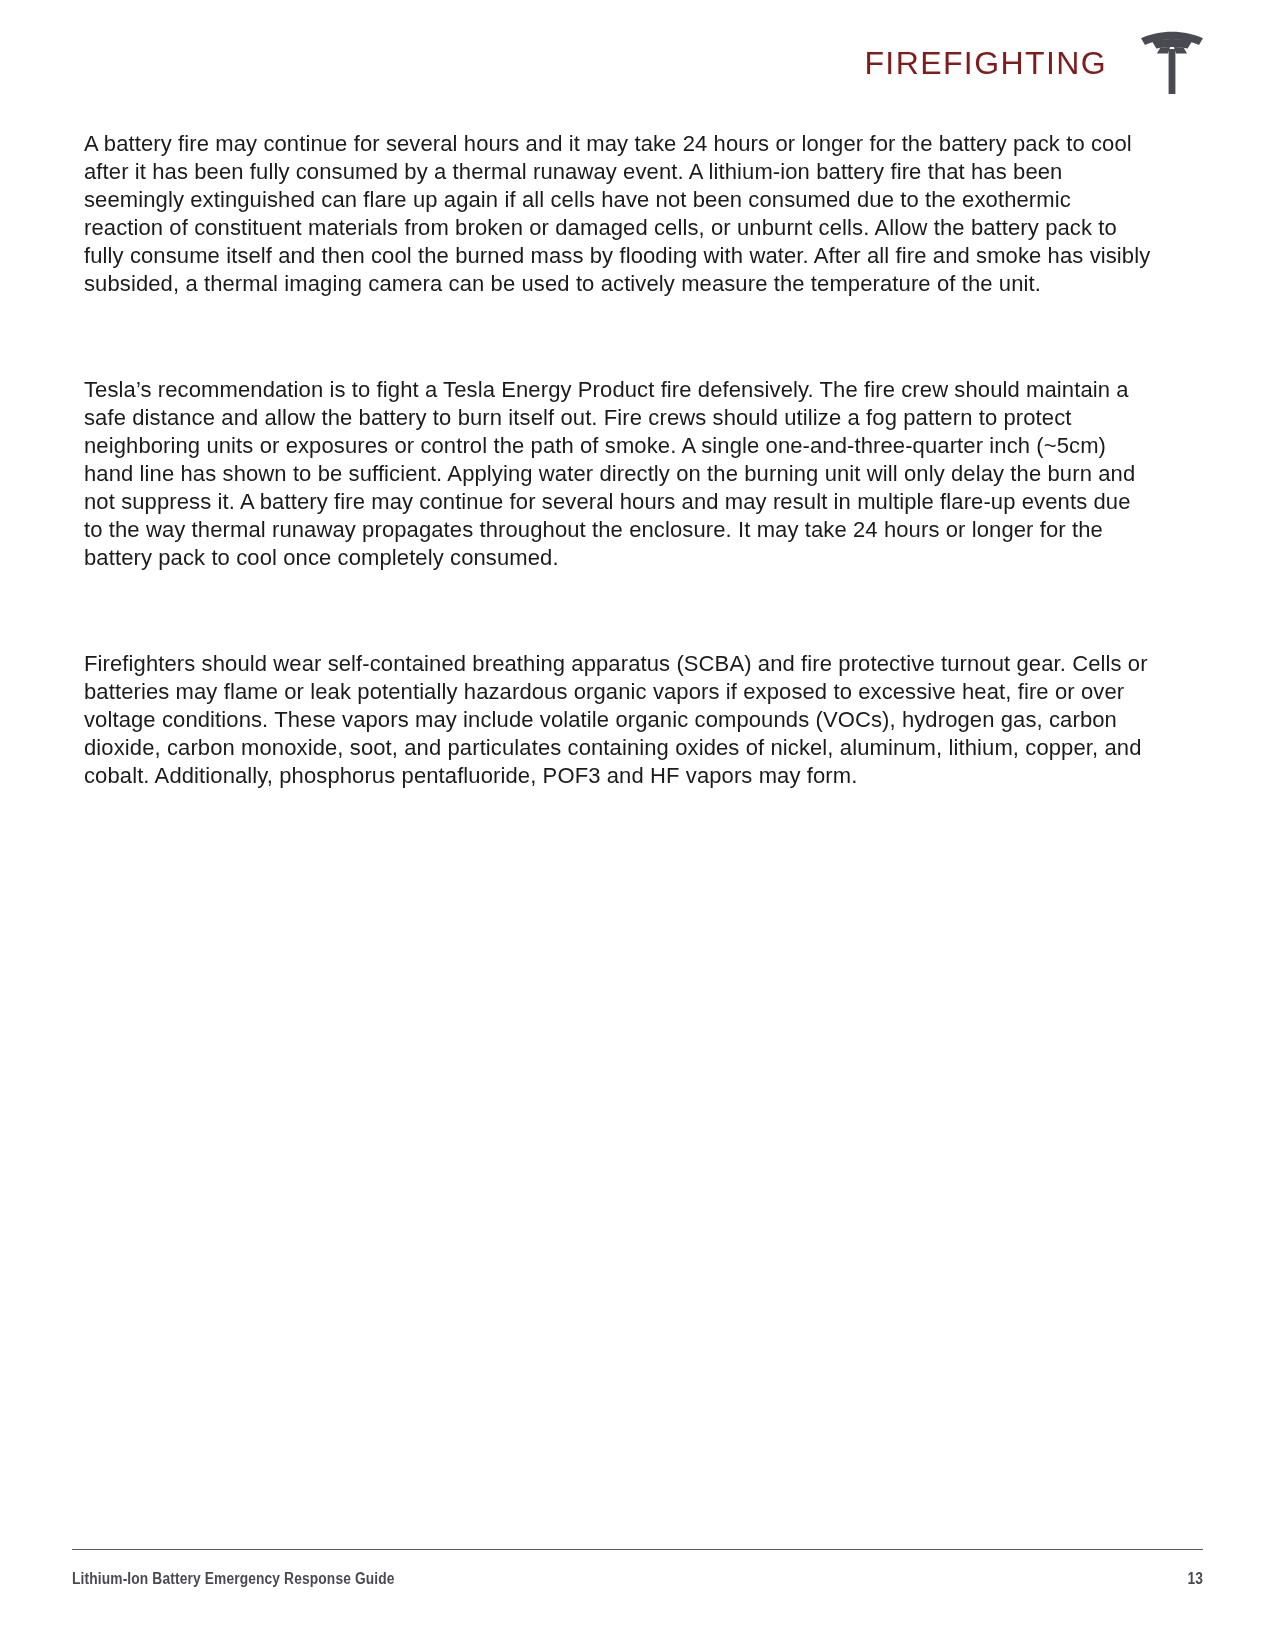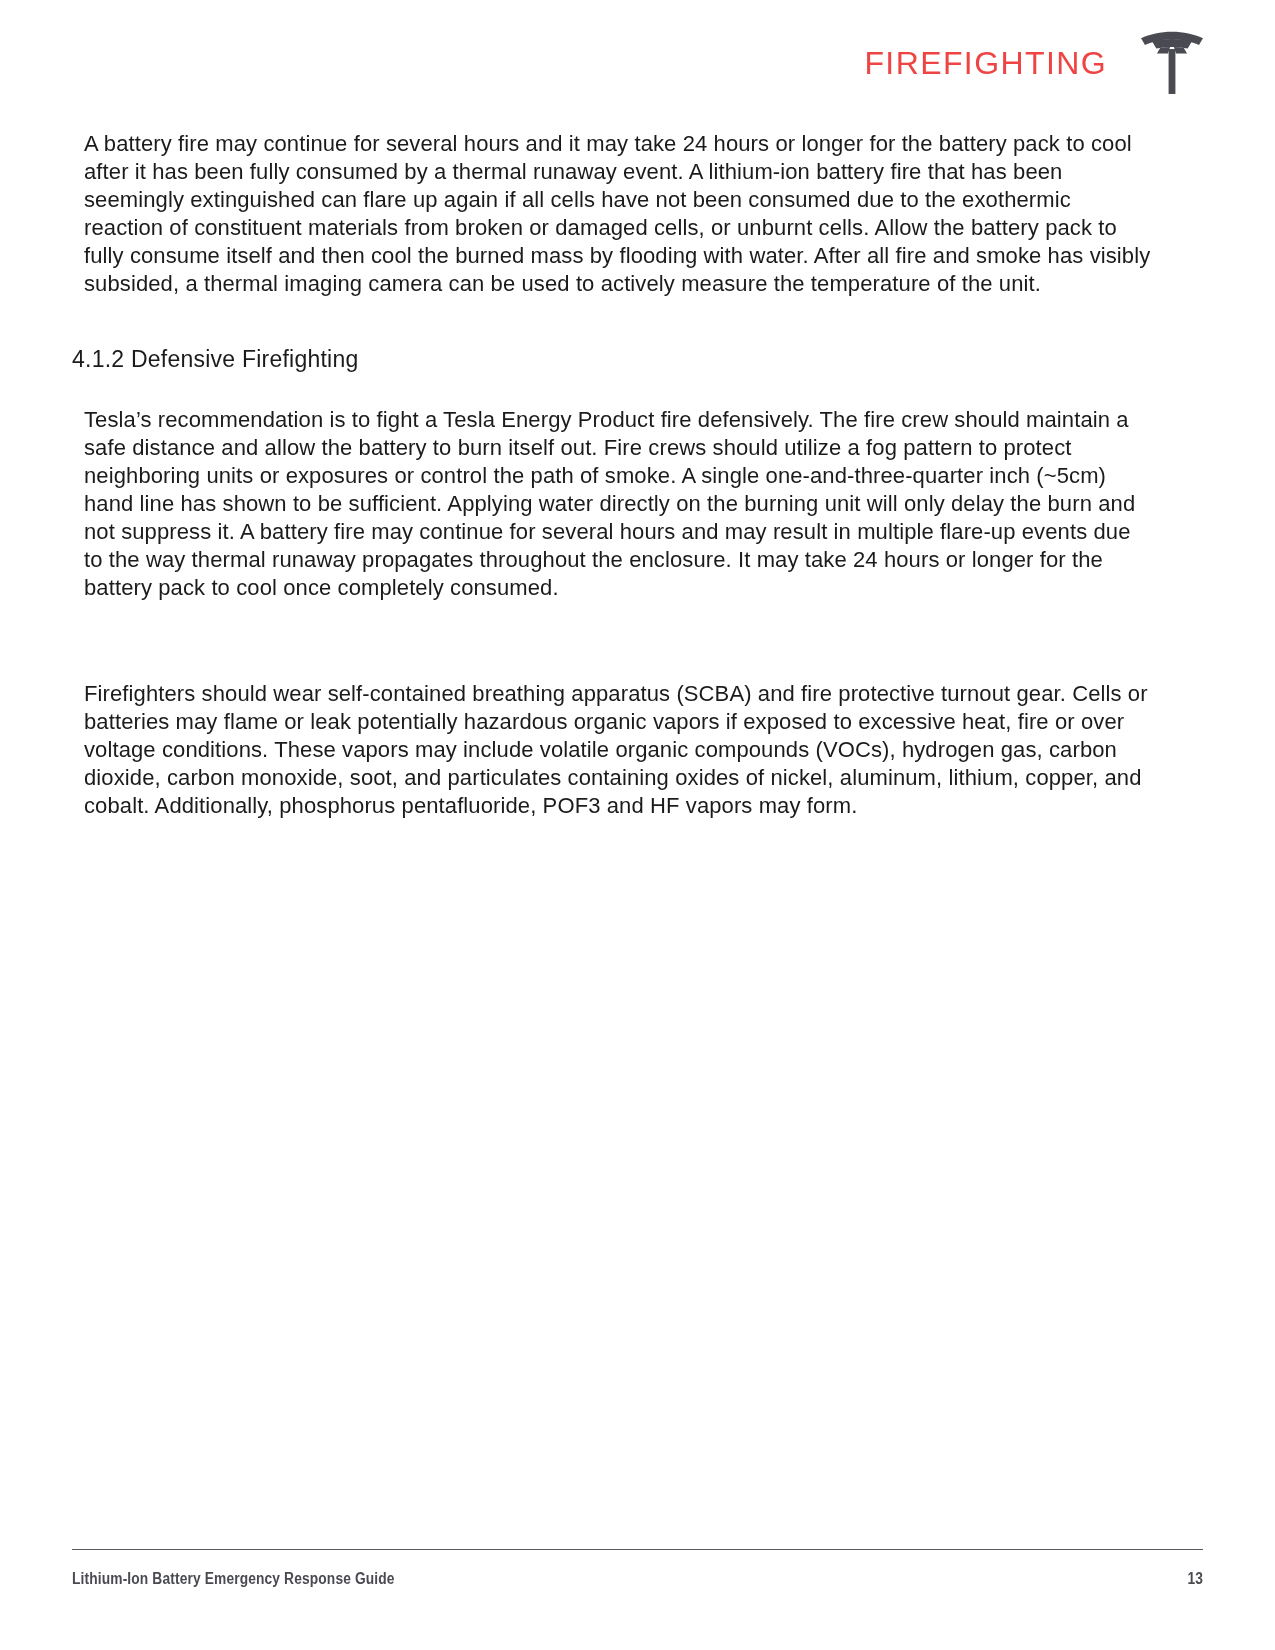--- a/index.html
+++ b/index.html
@@ -30,21 +30,21 @@
     left: 72px;
     right: 72px;
     height: 82px;
     display: flex;
     align-items: center;
     justify-content: flex-end;
   }
   .header-title {
     font-size: 32px;
     letter-spacing: 1.4px;
-    color: #ef4444;
+    color: #7f1d1d;
     font-weight: 400;
     line-height: 1;
     white-space: nowrap;
   }
   .tesla-logo {
     margin-left: 34px;
     width: 62px;
     height: 64px;
     display: block;
     flex: 0 0 auto;
@@ -128,21 +128,20 @@
       <rect x="53.4" y="35" width="13.2" height="87" fill="#4a4a52"></rect>
     </svg>
   </div>
 
   <div class="content">
 
     <p class="body-text">A battery fire may continue for several hours and it may take 24 hours or longer for the battery pack to cool after it has been fully consumed by a thermal runaway event. A lithium-ion battery fire that has been seemingly extinguished can flare up again if all cells have not been consumed due to the exothermic reaction of constituent materials from broken or damaged cells, or unburnt cells. Allow the battery pack to fully consume itself and then cool the burned mass by flooding with water. After all fire and smoke has visibly subsided, a thermal imaging camera can be used to actively measure the temperature of the unit.</p>
 
     <div class="gap-before-heading"></div>
 
-    <h2 class="section-heading">4.1.2 Defensive Firefighting</h2>
 
     <div class="gap-after-heading"></div>
 
     <p class="body-text">Tesla’s recommendation is to fight a Tesla Energy Product fire defensively. The fire crew should maintain a safe distance and allow the battery to burn itself out. Fire crews should utilize a fog pattern to protect neighboring units or exposures or control the path of smoke. A single one-and-three-quarter inch (~5cm) hand line has shown to be sufficient. Applying water directly on the burning unit will only delay the burn and not suppress it. A battery fire may continue for several hours and may result in multiple flare-up events due to the way thermal runaway propagates throughout the enclosure. It may take 24 hours or longer for the battery pack to cool once completely consumed.</p>
 
     <div class="gap-before-heading"></div>
 
 
     <div class="gap-after-heading"></div>
 

